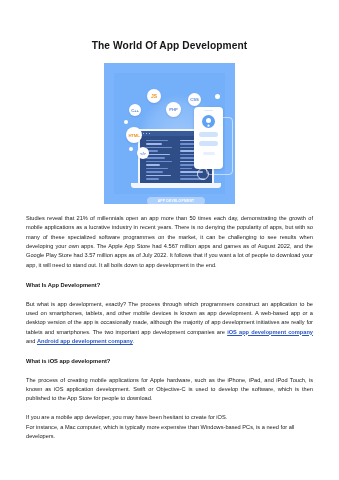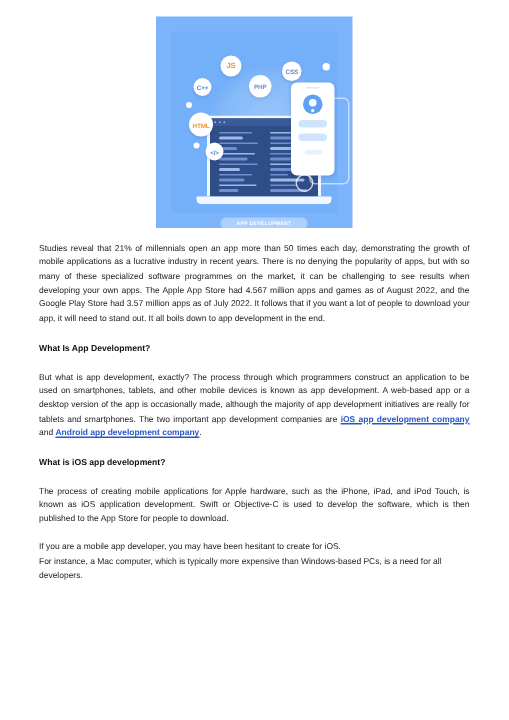--- a/index.html
+++ b/index.html
@@ -241,20 +241,21 @@
     text-decoration: underline;
     font-weight: bold;
   }
   p.body.left { text-align: left; }
 </style>
 </head>
 <body>
 
 <div class="page">
 
+  <h1 class="doc-title">The World Of App Development</h1>
 
   <div class="hero-wrap">
     <div class="hero">
       <div class="hero-inner">
 
         <div class="hero-glow"></div>
 
         <div class="laptop-screen">
           <div class="laptop-bar">
             <span class="laptop-dot" style="left:3px"></span>

